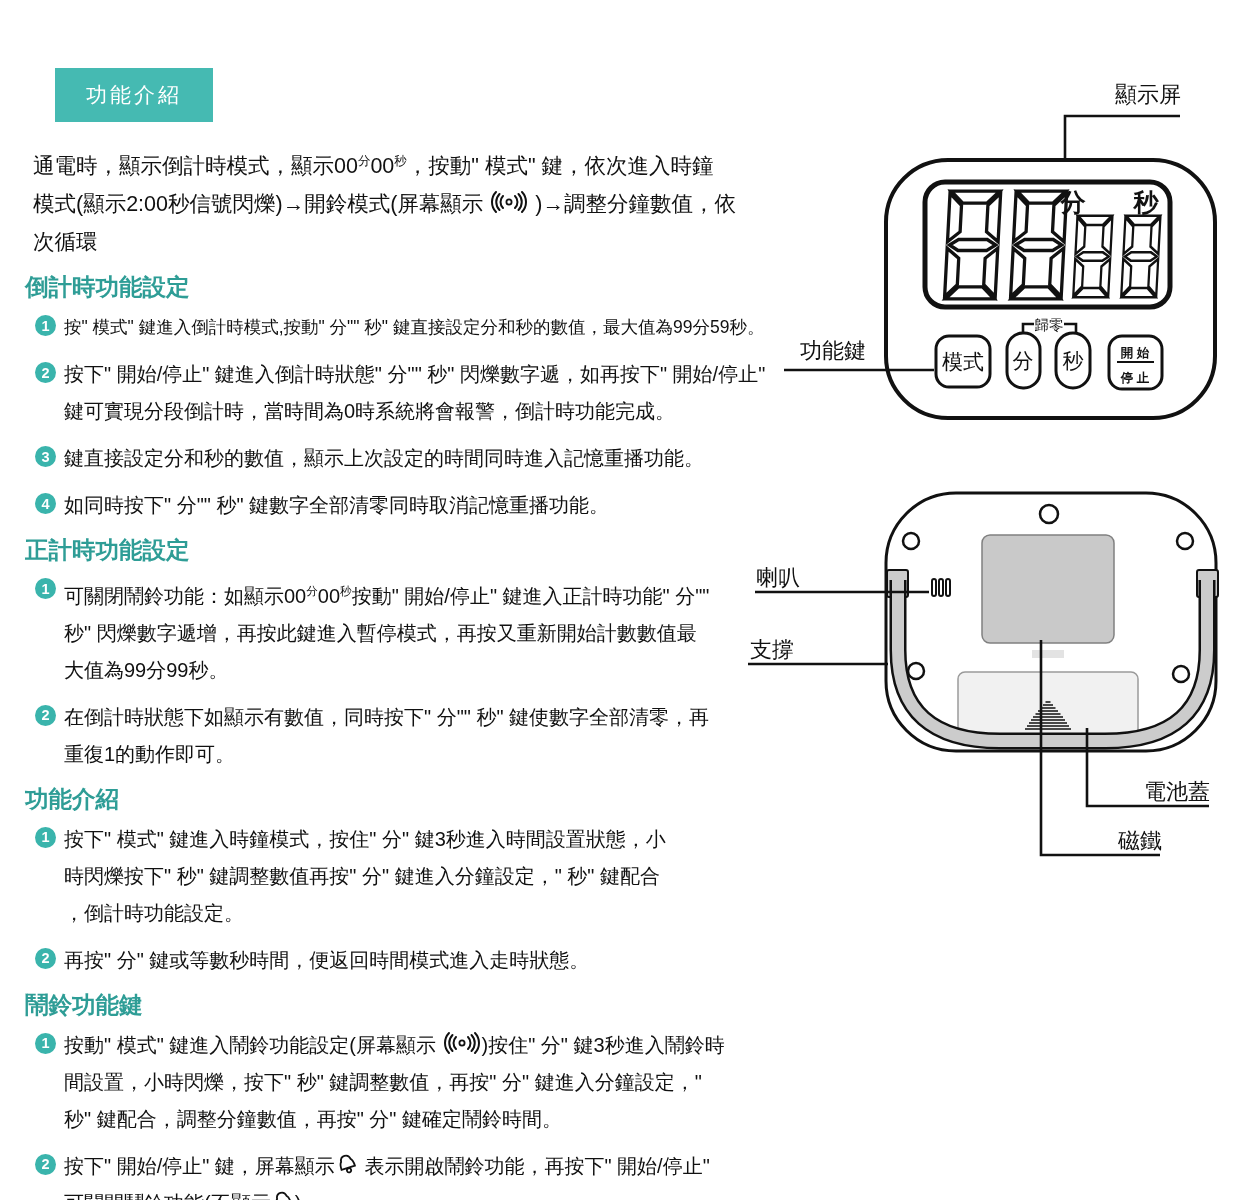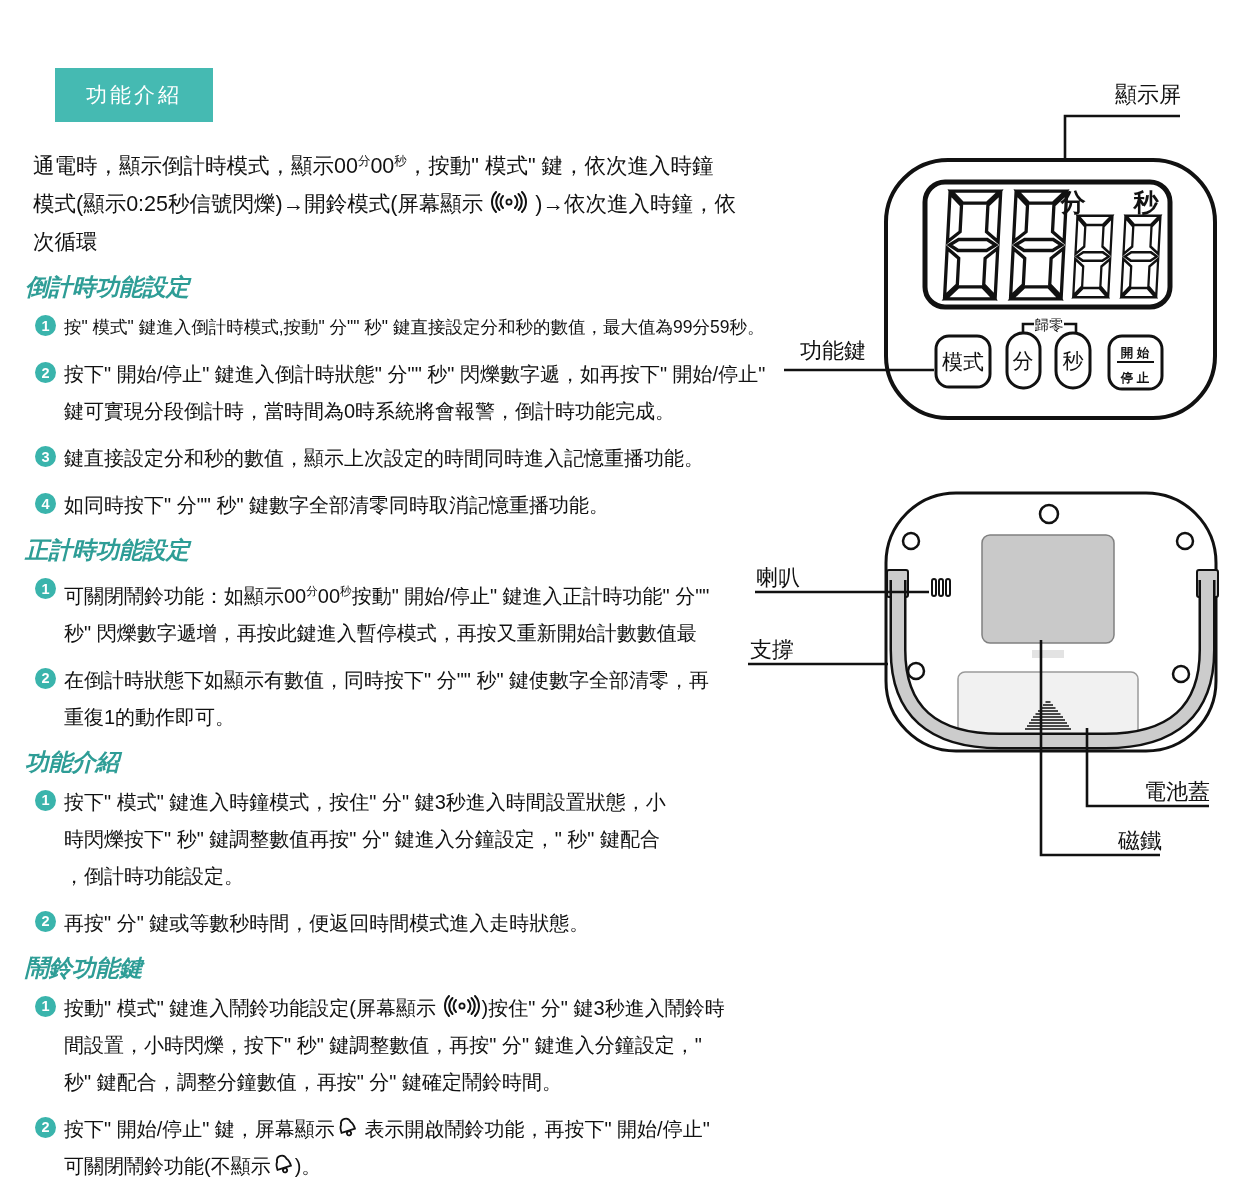--- a/index.html
+++ b/index.html
@@ -5,21 +5,21 @@
   html,body{margin:0;padding:0;background:#fff;}
   #page{position:relative;width:1259px;height:1200px;background:#fff;overflow:hidden;
         font-family:"Liberation Sans","DejaVu Sans",sans-serif;color:#111;}
   
   .badge{position:absolute;left:55px;top:68px;width:158px;height:54px;
          display:flex;align-items:center;justify-content:center;
          background:#45bab2;color:#fff;font-size:21px;font-weight:normal;letter-spacing:3px;}
   
   #col{position:absolute;left:33px;top:142px;width:772px;}
   .intro{font-size:21.5px;line-height:38px;white-space:nowrap;}
-  h2.sec{color:#2e9d96;font-weight:bold;font-size:23.5px;margin:10px 0 6px -8px;white-space:nowrap;font-style:italic;}
+  h2.sec{color:#2e9d96;font-weight:bold;font-size:23.5px;margin:10px 0 6px -8px;white-space:nowrap;}
   .item{display:flex;align-items:flex-start;margin:6px 0 10px 2px;}
   .num{flex:0 0 auto;width:21px;height:21px;border-radius:50%;background:#3ab4ac;color:#fff;
        font-size:14.5px;font-weight:bold;display:flex;align-items:center;justify-content:center;
        margin:6px 8px 0 0;}
   .lines{white-space:nowrap;}
   .ln{line-height:37px;font-size:20px;}
   .sz-s .ln{font-size:17.5px;}
   .sup{font-size:0.58em;vertical-align:super;}
   .txicon{vertical-align:-3px;}
   svg text{font-family:"Liberation Sans","DejaVu Sans",sans-serif;fill:#111;}
@@ -28,24 +28,24 @@
 </head>
 <body>
 
 <div id="page">
 
   <div class="badge">功能介紹</div>
 
   <div id="col">
     <div class="intro" id="intro">
         <div><span>通電時，顯示倒計時模式，顯示00</span><span class="sup">分</span><span>00</span><span class="sup">秒</span><span>，按動" 模式" 鍵，依次進入時鐘</span></div>
-        <div><span>模式(顯示0:25秒信號閃爍)→開鈴模式(屏幕顯示 </span><svg class="txicon" width="40" height="24" viewBox="0 0 40 24">
+        <div><span>模式(顯示2:00秒信號閃爍)→開鈴模式(屏幕顯示 </span><svg class="txicon" width="40" height="24" viewBox="0 0 40 24">
             <circle cx="20" cy="12" r="2.6" fill="none" stroke="#111" stroke-width="1.8"></circle>
             <path fill="none" stroke="#111" stroke-width="2" stroke-linecap="round" d="M14,6 A8.5,8.5 0 0 0 14,18 M10.5,4 A11.5,11.5 0 0 0 10.5,20 M7,2 A14.5,14.5 0 0 0 7,22 M26,6 A8.5,8.5 0 0 1 26,18 M29.5,4 A11.5,11.5 0 0 1 29.5,20 M33,2 A14.5,14.5 0 0 1 33,22"></path>
-          </svg><span> )→依次進入時鐘，依</span></div>
+          </svg><span> )→調整分鐘數值，依</span></div>
         <div><span>次循環</span></div>
       </div>
     <div id="sections">
         <h2 class="sec">倒計時功能設定</h2>
         <div class="item sz-s">
           <span class="num">1</span>
           <div class="lines">
             <div class="ln"><span>按" 模式" 鍵進入倒計時模式,按動" 分"" 秒" 鍵直接設定分和秒的數值，最大值為99分59秒。</span></div>
           </div>
         </div>
@@ -67,20 +67,21 @@
           <div class="lines">
             <div class="ln"><span>如同時按下" 分"" 秒" 鍵數字全部清零同時取消記憶重播功能。</span></div>
           </div>
         </div>
         <h2 class="sec">正計時功能設定</h2>
         <div class="item">
           <span class="num">1</span>
           <div class="lines">
             <div class="ln"><span>可關閉鬧鈴功能：如顯示00</span><span class="sup">分</span><span>00</span><span class="sup">秒</span><span>按動" 開始/停止" 鍵進入正計時功能" 分""</span></div>
             <div class="ln"><span>秒" 閃爍數字遞增，再按此鍵進入暫停模式，再按又重新開始計數數值最</span></div>
+            <div class="ln"><span>大值為99分99秒。</span></div>
           </div>
         </div>
         <div class="item">
           <span class="num">2</span>
           <div class="lines">
             <div class="ln"><span>在倒計時狀態下如顯示有數值，同時按下" 分"" 秒" 鍵使數字全部清零，再</span></div>
             <div class="ln"><span>重復1的動作即可。</span></div>
           </div>
         </div>
         <h2 class="sec">功能介紹</h2>

